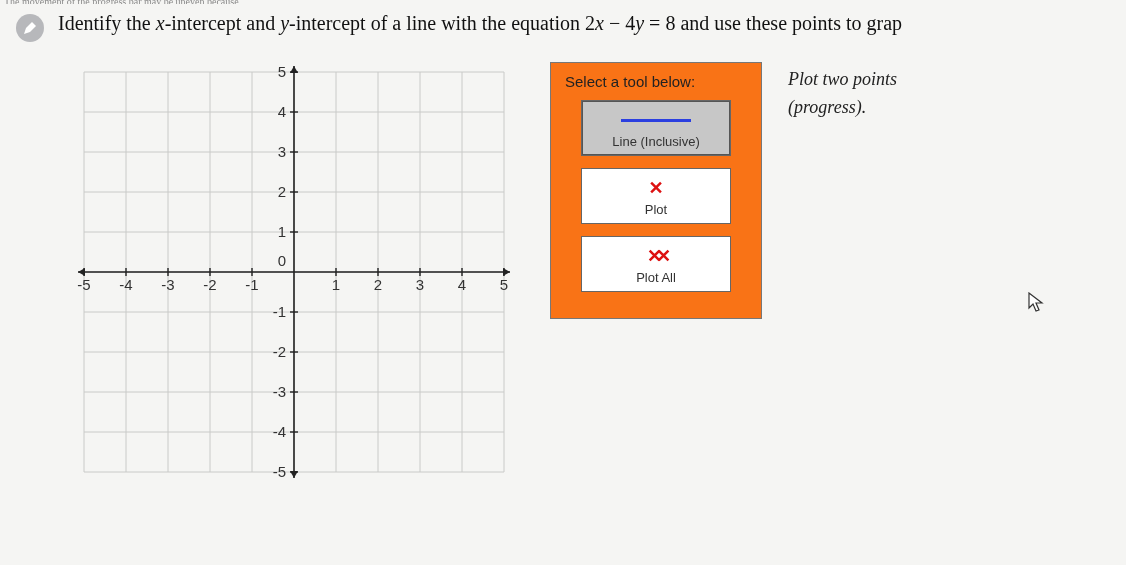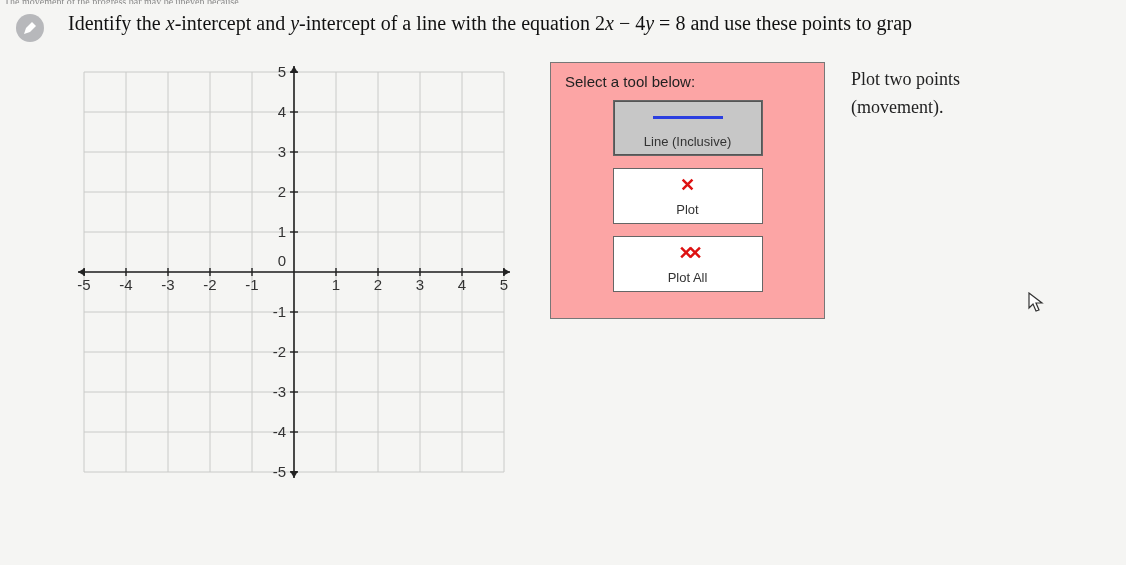--- a/index.html
+++ b/index.html
@@ -21,21 +21,21 @@
     padding-left: 4px;
     overflow: hidden;
   }
   .header-row {
     position: absolute;
     top: 12px;
     left: 16px;
     right: 4px;
     display: flex;
     align-items: flex-start;
-    gap: 24px;
+    gap: 14px;
   }
   .pencil-badge {
     width: 28px; height: 28px;
     border-radius: 50%;
     background: #b7b8bb;
     display: flex; align-items: center; justify-content: center;
     flex: 0 0 auto;
     margin-top: 2px;
   }
   .question-text {
@@ -66,35 +66,35 @@
     font-size: 15px;
     fill: #333;
   }
   .grid-line { stroke: #c9cac8; stroke-width: 1; }
   .axis-line { stroke: #222; stroke-width: 1.6; }
   .tick { stroke: #222; stroke-width: 1.4; }
 
   
   .toolbox {
     border: 1px solid #777;
-    background: #fca5a5;
-    width: 275px;
+    background: #f97316;
+    width: 212px;
     padding: 10px 14px 14px 14px;
     font-family: Arial, sans-serif;
   }
   .toolbox-title {
     font-size: 15px;
     color: #222;
     margin-bottom: 10px;
   }
   .tool-btn {
     display: flex;
     flex-direction: column;
     align-items: center;
-    justify-content: space-between;
+    justify-content: flex-end;
     border: 1px solid #666;
     background: #fff;
     width: 150px;
     height: 56px;
     margin: 0 auto 12px auto;
     padding: 6px 4px 6px 4px;
     font-size: 13px;
     color: #333;
     cursor: pointer;
     gap: 4px;
@@ -134,20 +134,21 @@
     font-family: Arial, sans-serif;
   }
 
   
   .instructions {
     font-size: 18px;
     color: #222;
     line-height: 1.55;
     font-family: Georgia, serif;
     padding-top: 4px;
+    font-style: italic;
   }
 
   
   .cursor {
     position: absolute;
     top: 292px;
     right: 80px;
   }
 </style>
 </head>
@@ -272,21 +273,21 @@
     <button class="tool-btn">
       <div class="icon-slot">
           <div class="erase-all-x">✕✕</div>
         </div>
       <span>Plot All</span>
     </button>
   </div>
 
   <div class="instructions">
     <div>Plot two points</div>
-    <div>(movement).</div>
+    <div>(progress).</div>
   </div>
 
 </div>
 
 <div class="cursor">
   <svg width="18" height="22" viewBox="0 0 18 22">
     <path d="M1 1 L1 16 L5 12 L8 19 L11 18 L8 11 L14 11 Z" fill="#fff" stroke="#333" stroke-width="1.2"></path>
   </svg>
 </div>
 

